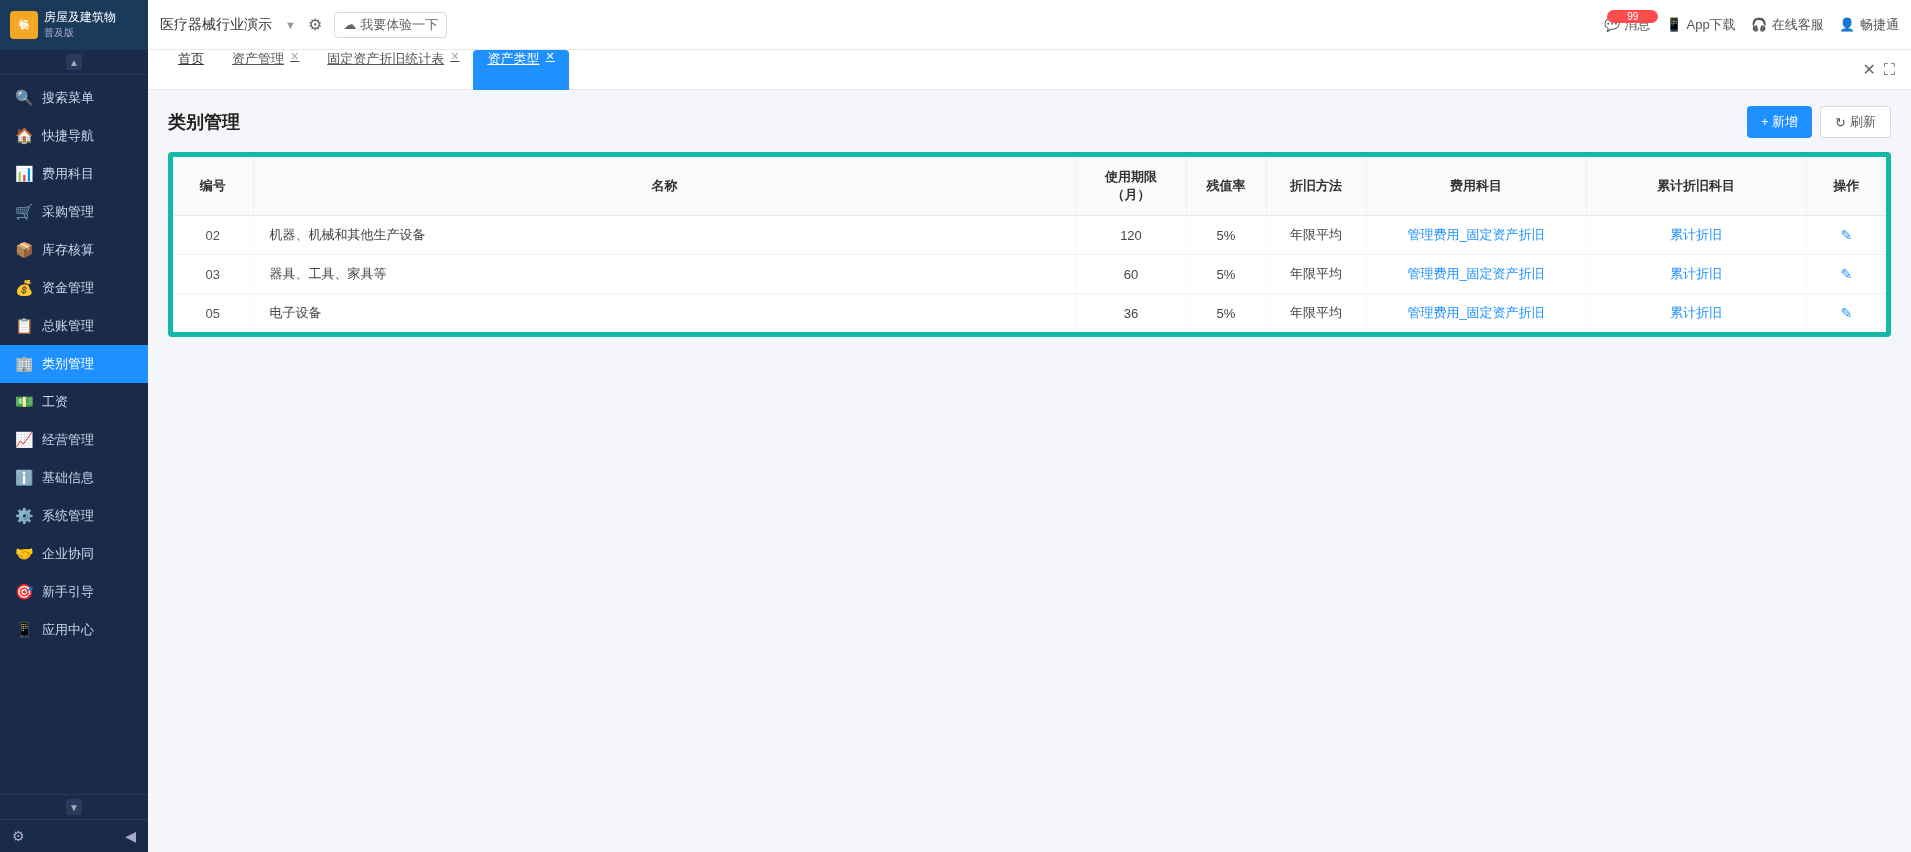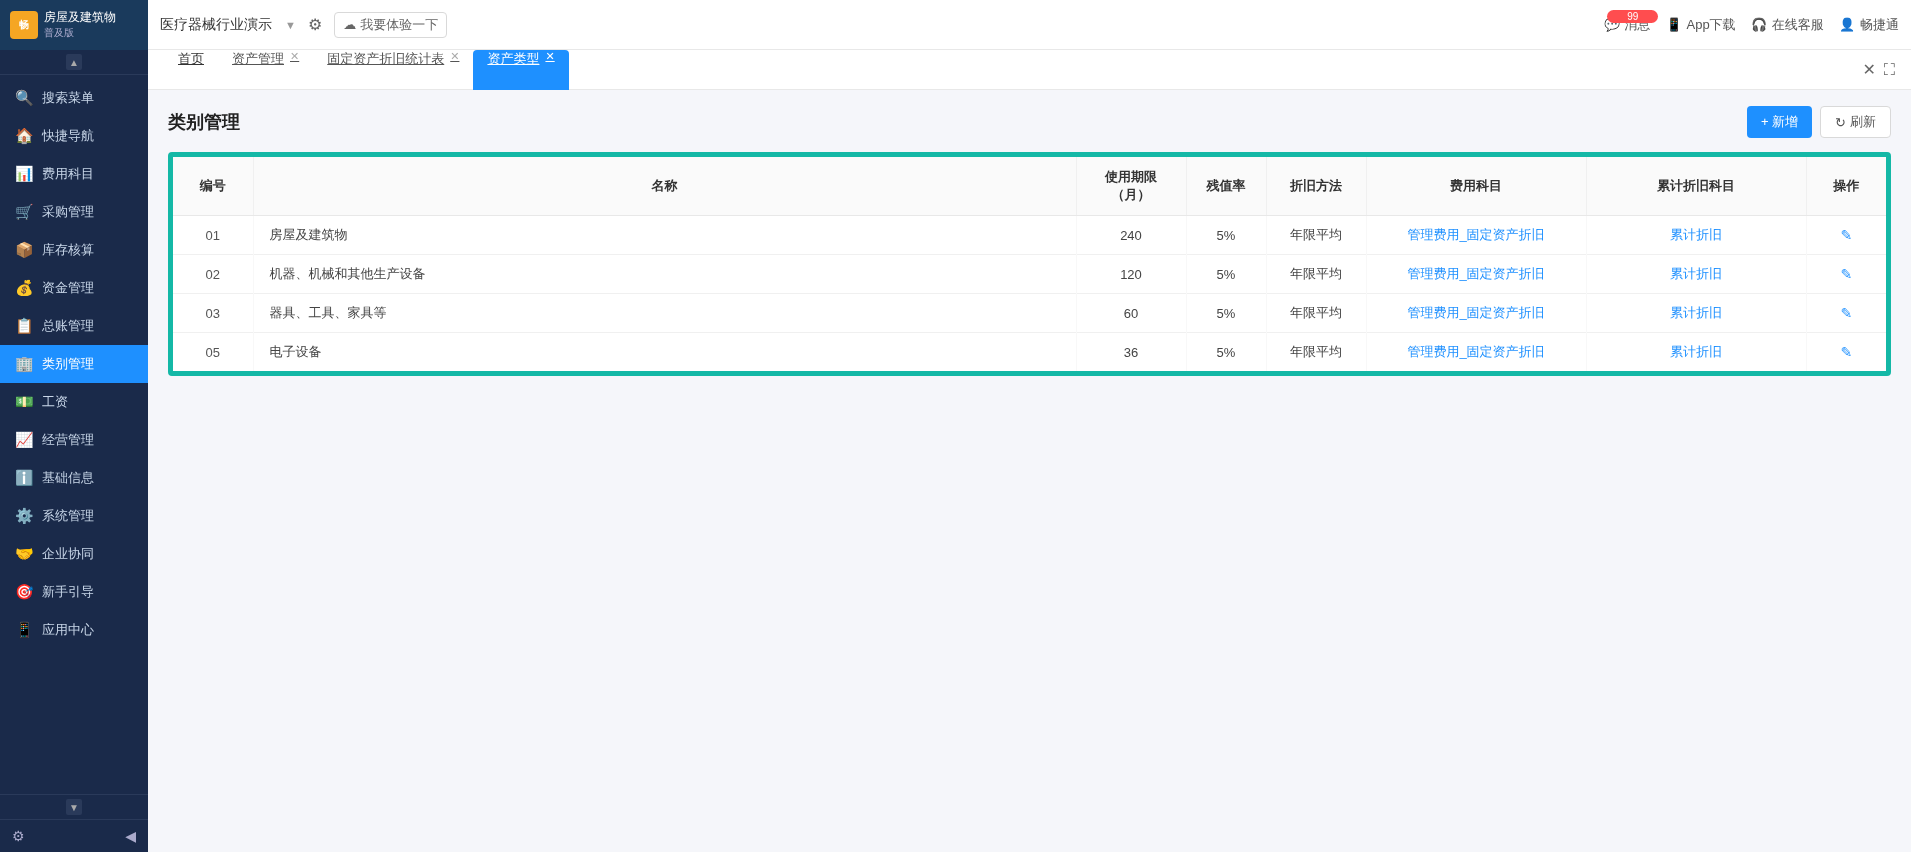--- a/index.html
+++ b/index.html
@@ -368,32 +368,20 @@
               <th class="col-name">名称</th>
               <th class="col-period">使用期限（月）</th>
               <th class="col-residual">残值率</th>
               <th class="col-method">折旧方法</th>
               <th class="col-expense">费用科目</th>
               <th class="col-accum">累计折旧科目</th>
               <th class="col-action">操作</th>
             </tr>
           </thead>
         <tbody id="table-body">
-        <tr>
-    <td class="td-code col-code">01</td>
-    <td class="td-name col-name">房屋及建筑物</td>
-    <td class="col-period">240</td>
-    <td class="col-residual">5%</td>
-    <td class="col-method">年限平均</td>
-    <td class="col-expense td-link">管理费用_固定资产折旧</td>
-    <td class="col-accum td-link">累计折旧</td>
-    <td class="col-action">
-      <span class="td-edit-icon">✎</span>
-    </td>
-  </tr>
             <tr>
     <td class="td-code col-code">02</td>
     <td class="td-name col-name">机器、机械和其他生产设备</td>
     <td class="col-period">120</td>
     <td class="col-residual">5%</td>
     <td class="col-method">年限平均</td>
     <td class="col-expense td-link">管理费用_固定资产折旧</td>
     <td class="col-accum td-link">累计折旧</td>
     <td class="col-action">
       <span class="td-edit-icon">✎</span>

